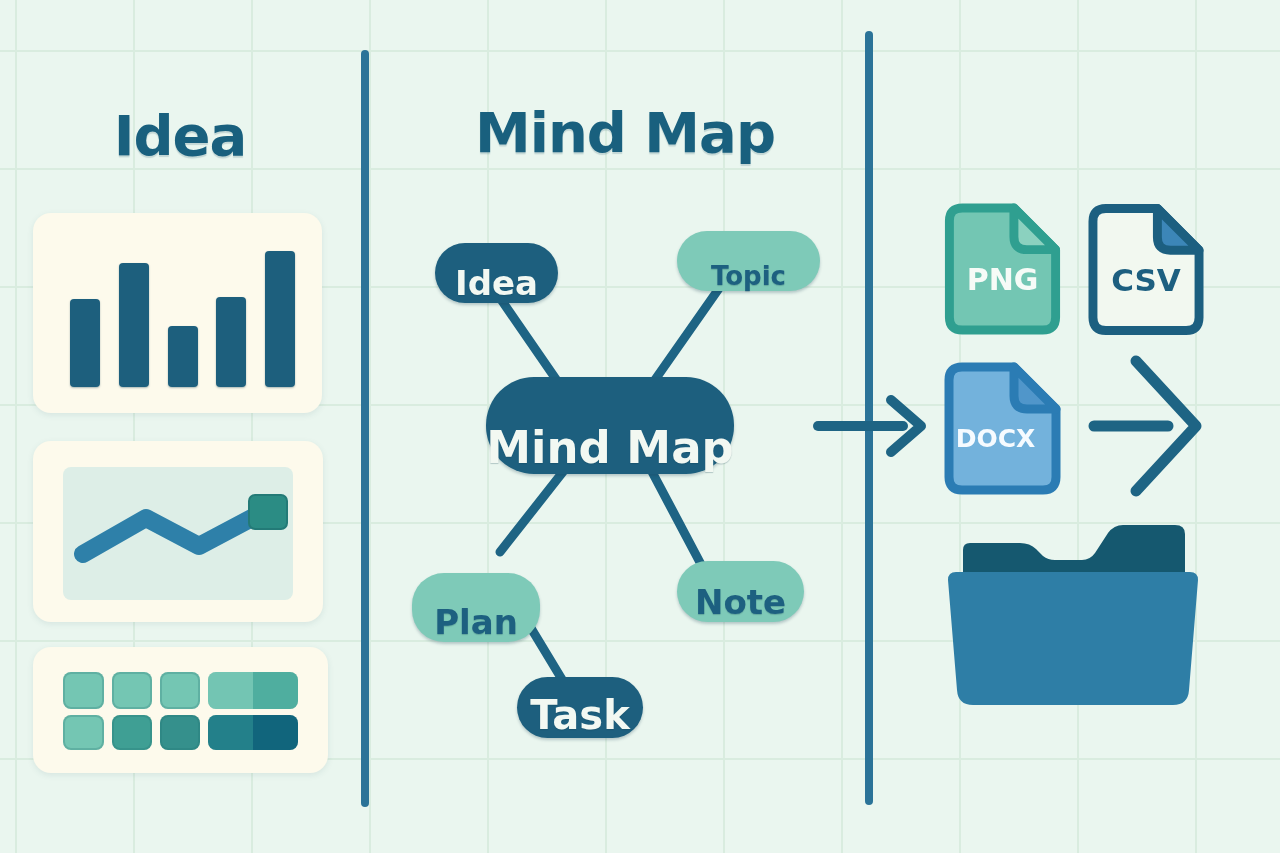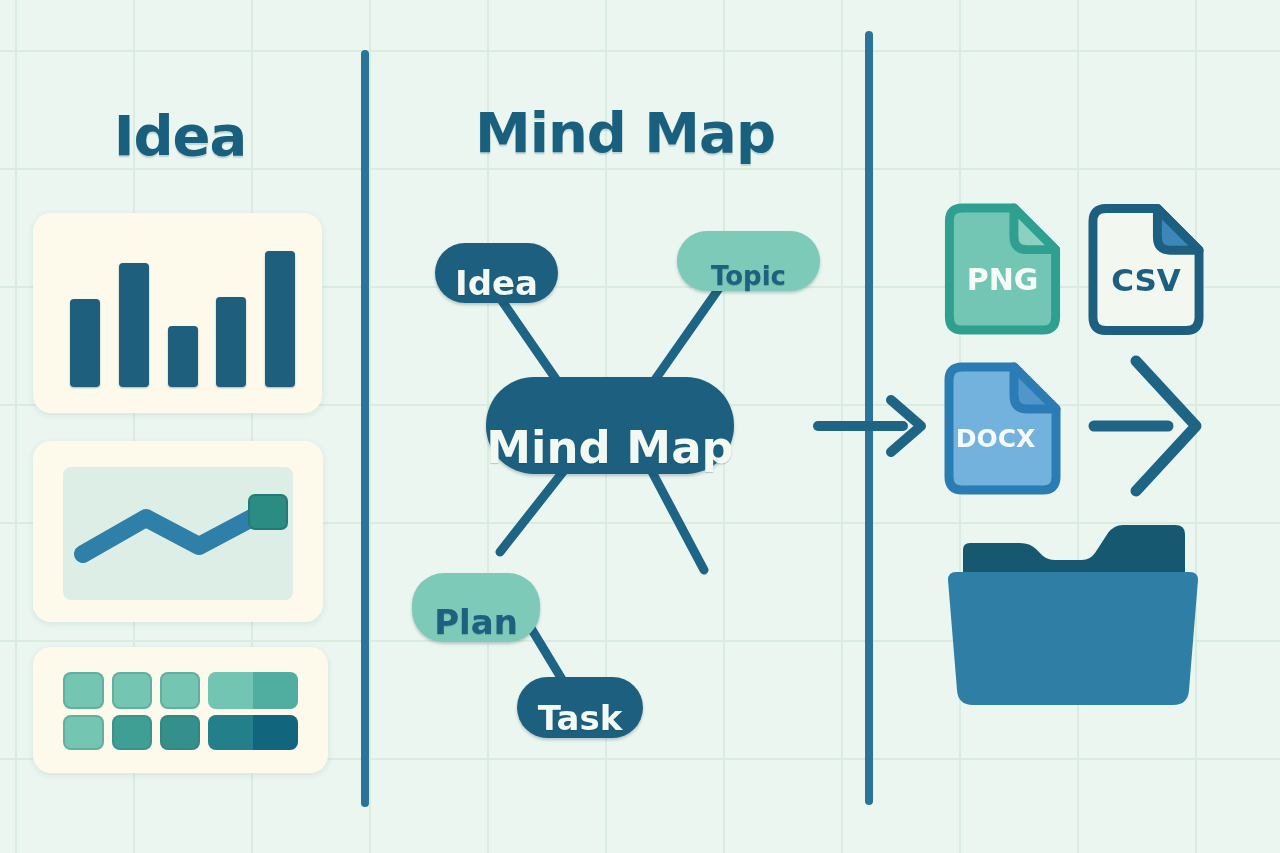--- a/index.html
+++ b/index.html
@@ -77,21 +77,21 @@
   }
   .pill--dark  { background: #1d5f7e; color: #f2f8f2; }
   .pill--light { background: #7ecab8; color: #1d6080; }
   .pill span { text-shadow: 0 1px 1px rgba(16,58,77,0.25); }
 
   #node-idea   { left: 435px; top: 243px; width: 123px; height: 60px; font-size: 34px; }
   #node-topic  { left: 677px; top: 231px; width: 143px; height: 60px; font-size: 26px; }
   #node-center { left: 486px; top: 377px; width: 248px; height: 97px; font-size: 45px; border-radius: 48px; }
   #node-plan   { left: 412px; top: 537px; width: 128px; height: 69px; font-size: 34px; margin-top: 36px; }
   #node-note   { left: 677px; top: 561px; width: 127px; height: 61px; font-size: 34px; }
-  #node-task   { left: 517px; top: 677px; width: 126px; height: 61px; font-size: 34px; }
+  #node-task   { left: 517px; top: 677px; width: 126px; height: 61px; font-size: 40px; }
 
   .file-icon { position: absolute; z-index: 3; }
   .file-icon svg { position: absolute; left: 0; top: 0; }
   .file-icon .file-label {
     position: absolute; left: 0; right: 0; top: 20px; bottom: 0;
     display: flex; align-items: center; justify-content: center;
     font-weight: bold; letter-spacing: 0px;
   }
   #file-png  { left: 944px; top: 203px; width: 117px; height: 132px; }
   #file-csv  { left: 1088px; top: 203px; width: 116px; height: 133px; }
@@ -181,20 +181,23 @@
   </div>
   <div class="pill pill--light" id="node-topic">
     <span>Topic</span>
   </div>
   <div class="pill pill--dark" id="node-center">
     <span>Mind Map</span>
   </div>
   <div class="pill pill--light" id="node-plan">
     <span>Plan</span>
   </div>
+  <div class="pill pill--light" id="node-note">
+    <span>Note</span>
+  </div>
   <div class="pill pill--dark" id="node-task">
     <span>Task</span>
   </div>
 
   <div class="file-icon" id="file-png">
     <svg width="117" height="132" viewBox="0 0 117 133">
       <path d="M 18,5 L 70,5 L 112,47 L 112,115 Q 112,128 99,128 L 18,128 Q 5,128 5,115 L 5,18 Q 5,5 18,5 Z" fill="#73c6b3" stroke="#2f9f90" stroke-width="9" stroke-linejoin="round"></path>
       <path d="M 70,5 L 70,34 Q 70,47 83,47 L 112,47 Z" fill="#8bd1bf" stroke="#2f9f90" stroke-width="9" stroke-linejoin="round"></path>
     </svg>
     <div class="file-label">PNG</div>

